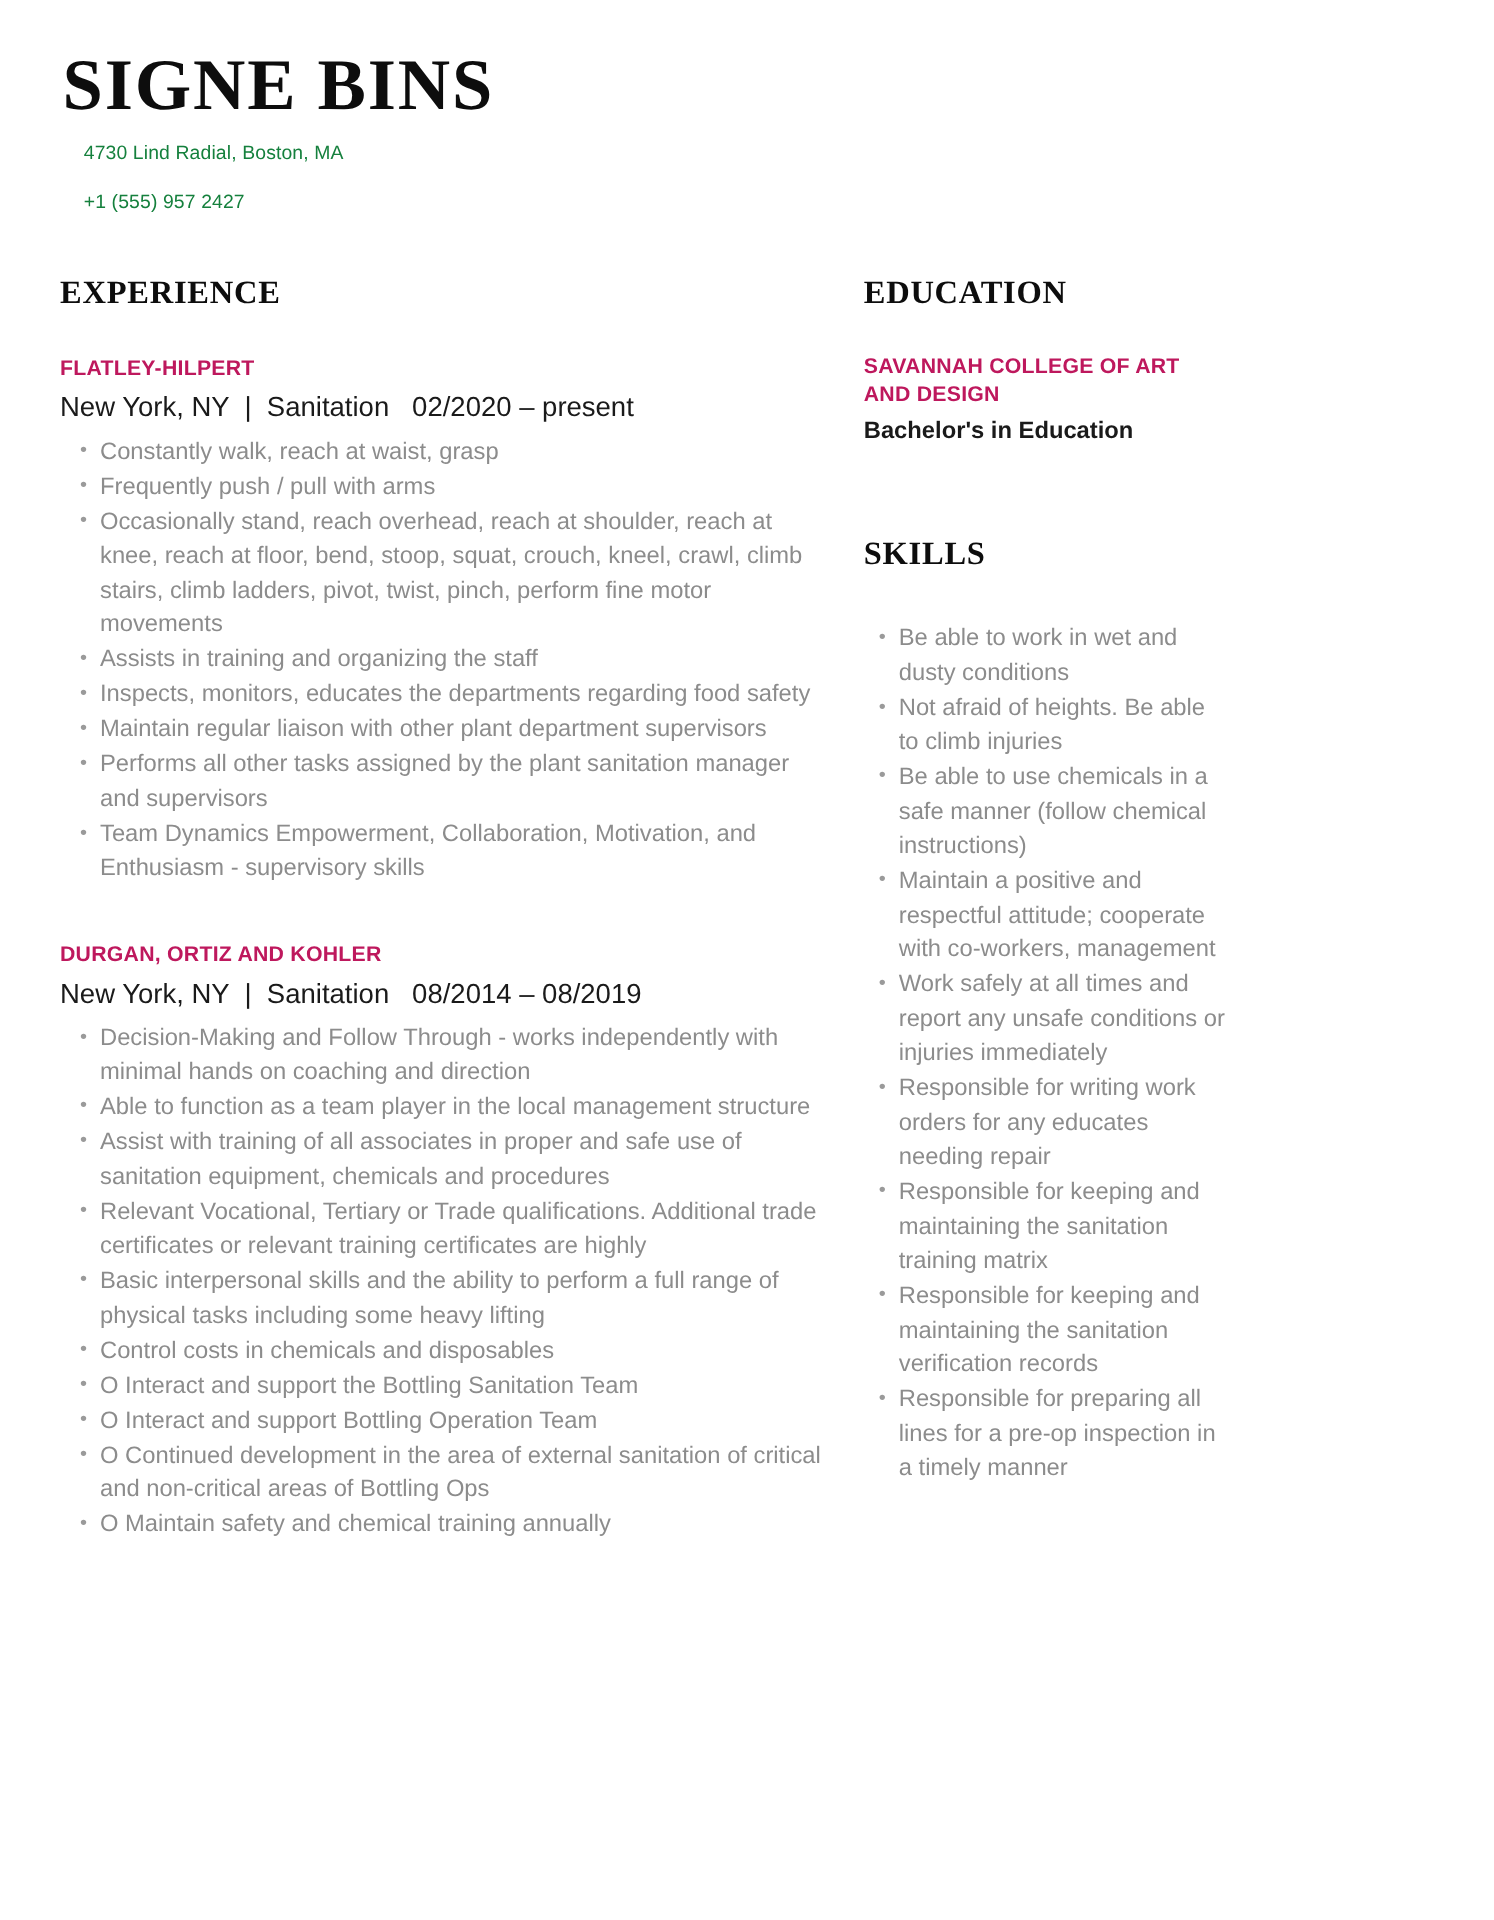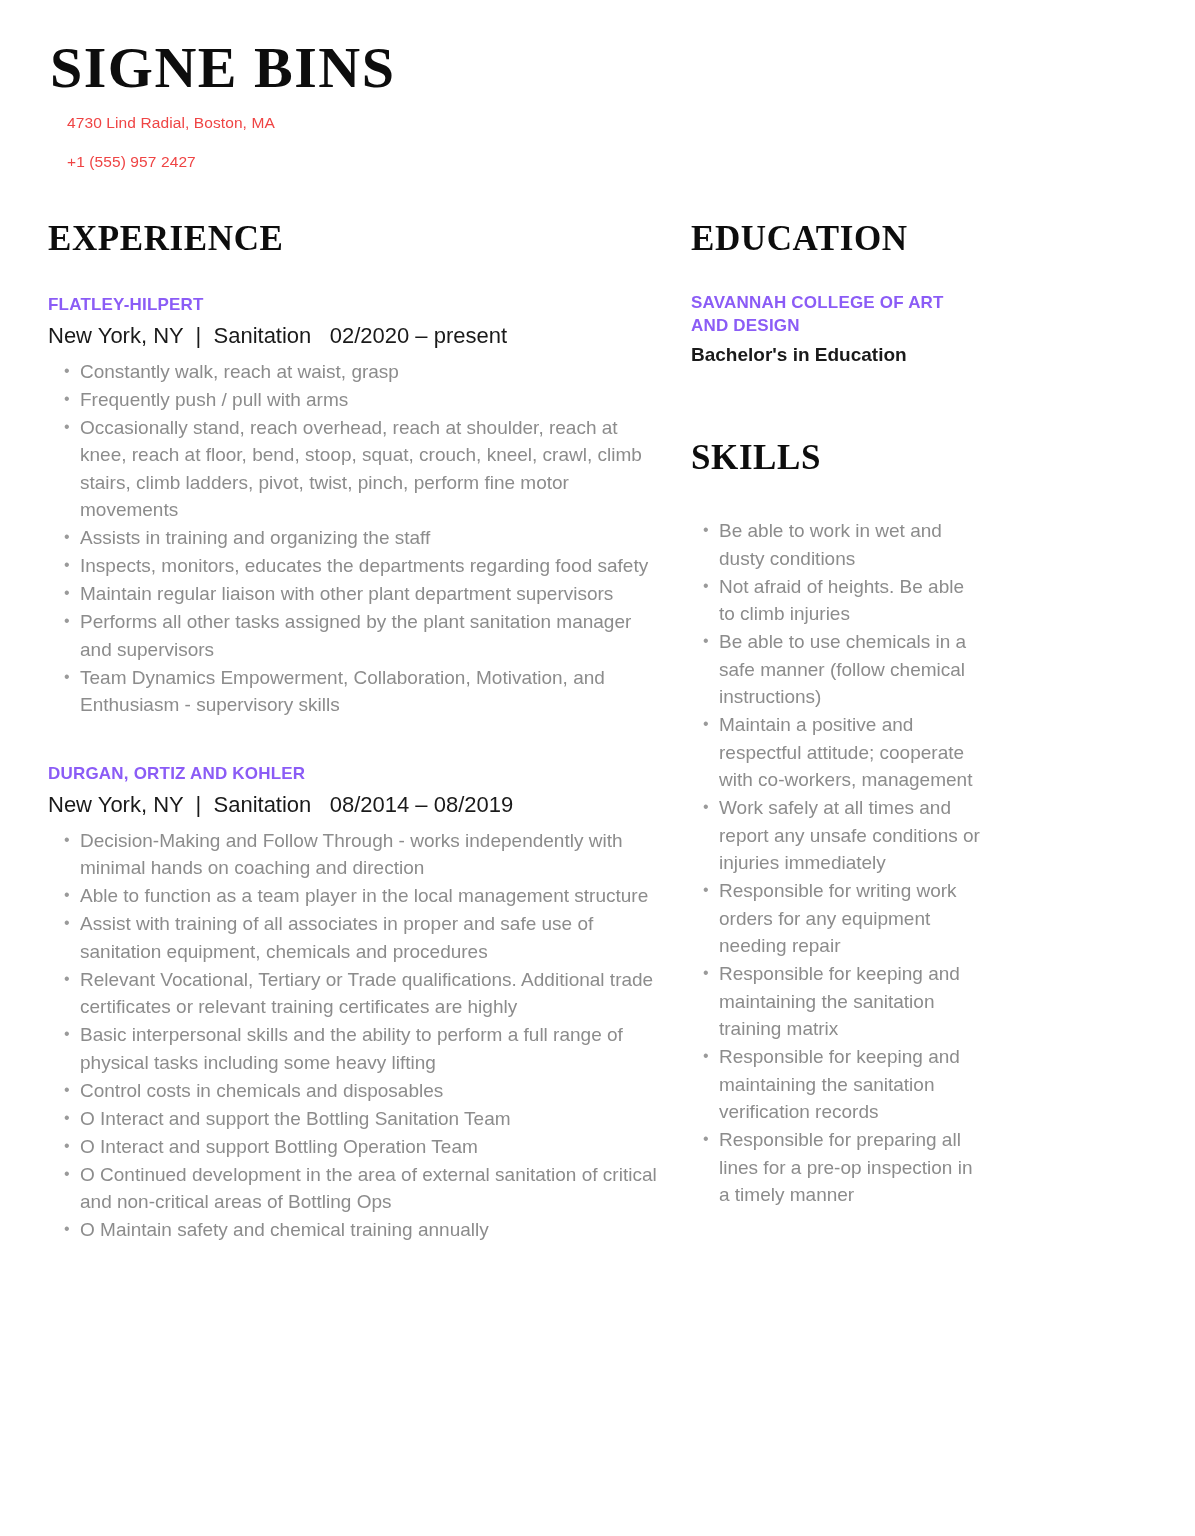--- a/index.html
+++ b/index.html
@@ -37,21 +37,21 @@
     line-height: 1.05;
     margin: 0 0 6px 0;
     padding-left: 2px;
   }
   .contact-block {
     padding-left: 19px;
     margin-top: 14px;
   }
   .contact-line {
     font-size: 15.5px;
-    color: #ef4444;
+    color: #15803d;
     line-height: 1.25;
     margin-bottom: 20px;
     letter-spacing: 0.1px;
   }
   .contact-line:last-child { margin-bottom: 0; }
 
   
   .columns {
     display: flex;
     padding: 0 30px 0 48px;
@@ -63,40 +63,40 @@
     flex: 0 0 620px;
     padding-right: 10px;
   }
   .col-right {
     flex: 1 1 auto;
     padding-left: 23px;
   }
 
   .section-title {
     font-family: "Liberation Serif", serif;
-    font-size: 35px;
+    font-size: 26px;
     font-weight: 700;
     letter-spacing: 0.6px;
     color: #0d0d0d;
     margin: 0 0 36px 0;
     line-height: 1.1;
   }
   .section-title.education-title { margin-bottom: 34px; }
   .section-title.skills-title { margin: 0 0 40px 0; }
 
   .section-block { margin-bottom: 0; }
   .skills-section { margin-top: 70px; }
 
   .entry { margin-bottom: 44px; }
   .entry:last-child { margin-bottom: 0; }
 
   .entry-org {
     font-size: 17px;
     font-weight: 700;
-    color: #8b5cf6;
+    color: #be185d;
     letter-spacing: 0.2px;
     line-height: 1.35;
     margin-bottom: 4px;
   }
   .entry-meta {
     font-size: 22px;
     font-weight: 400;
     color: #1a1a1a;
     line-height: 1.4;
     margin-bottom: 6px;
@@ -204,21 +204,21 @@
       </div>
 
       <div class="section-block skills-section">
         <h2 class="section-title skills-title">SKILLS</h2>
         <ul class="bullets">
           <li>Be able to work in wet and dusty conditions</li>
           <li>Not afraid of heights. Be able to climb injuries</li>
           <li>Be able to use chemicals in a safe manner (follow chemical instructions)</li>
           <li>Maintain a positive and respectful attitude; cooperate with co-workers, management</li>
           <li>Work safely at all times and report any unsafe conditions or injuries immediately</li>
-          <li>Responsible for writing work orders for any equipment needing repair</li>
+          <li>Responsible for writing work orders for any educates needing repair</li>
           <li>Responsible for keeping and maintaining the sanitation training matrix</li>
           <li>Responsible for keeping and maintaining the sanitation verification records</li>
           <li>Responsible for preparing all lines for a pre-op inspection in a timely manner</li>
         </ul>
       </div>
 
     </div>
 
   </div>
 </div>

